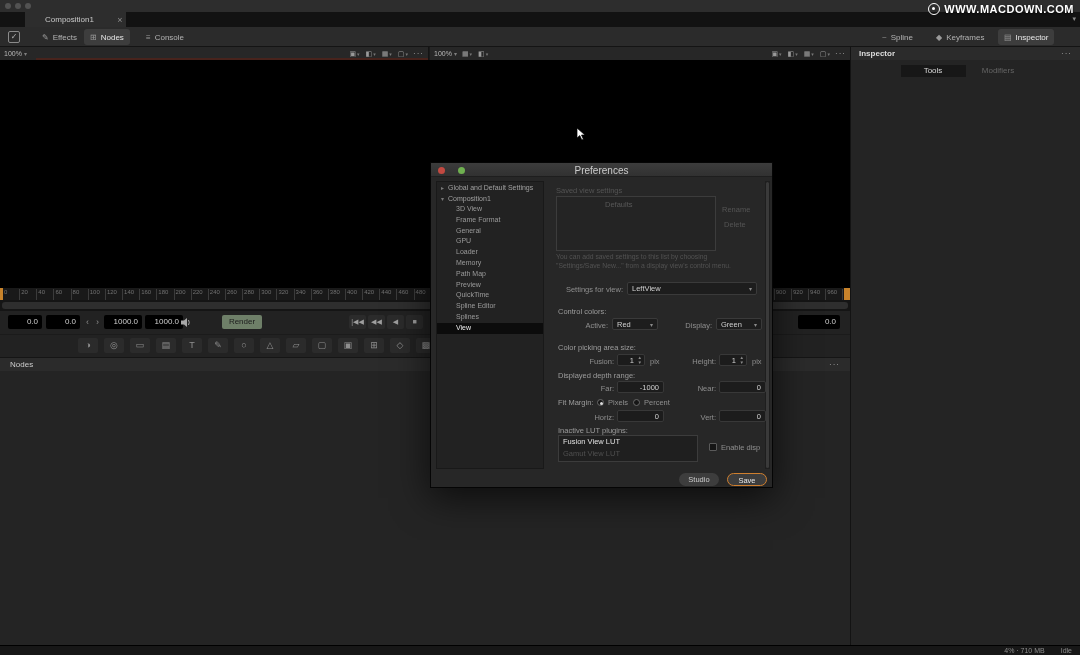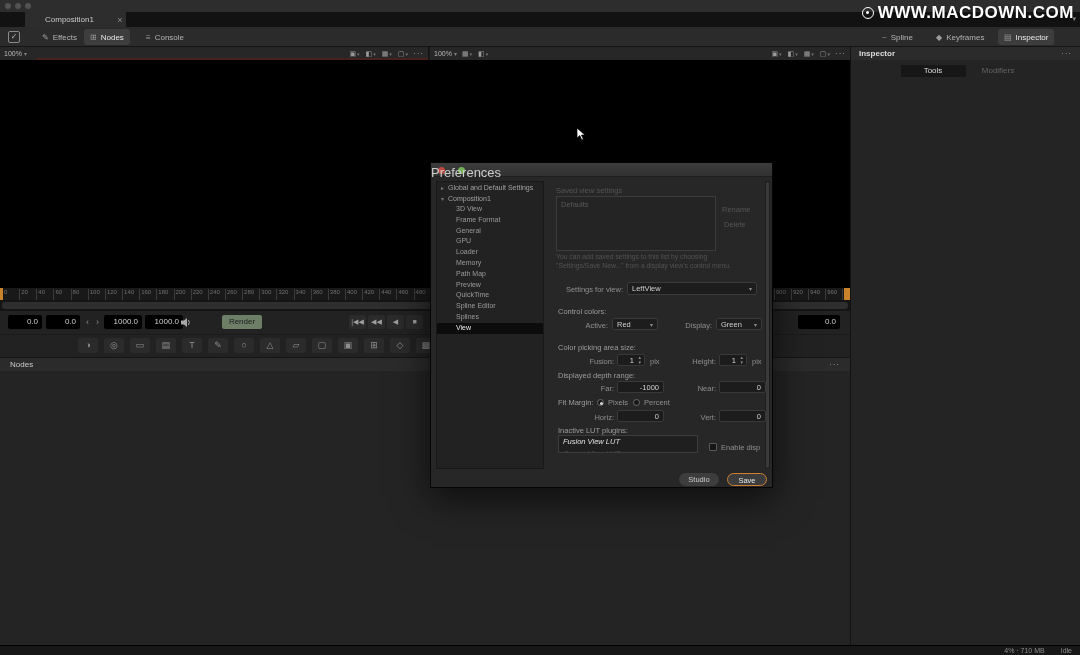--- a/index.html
+++ b/index.html
@@ -7,21 +7,21 @@
   body { font-family:"Liberation Sans", sans-serif; overflow:hidden; }
   .app { position:relative; width:1080px; height:655px; background:#1a1a1a; overflow:hidden; }
 
   
   .titlebar { position:absolute; left:0; top:0; width:1080px; height:12px; background:#2d2d2d; }
   .titlebar .title { position:absolute; left:0; right:0; top:1px; text-align:center; font-size:9px; color:#bdbdbd; }
   .traffic { position:absolute; left:5px; top:3px; display:flex; gap:4px; }
   .traffic span { width:6px; height:6px; border-radius:50%; background:#525252; display:block; }
 
   .watermark { position:absolute; right:6px; top:3px; z-index:60; display:flex; align-items:center; gap:4px;
-               color:#ffffff; font-size:17px; font-weight:bold; letter-spacing:0.5px; text-shadow:0 1px 2px rgba(0,0,0,.8); }
+               color:#ffffff; font-size:11px; font-weight:bold; letter-spacing:0.5px; text-shadow:0 1px 2px rgba(0,0,0,.8); }
   .wm-icon { width:12px; height:12px; border:1.5px solid #fff; border-radius:50%; position:relative; }
   .wm-icon::after { content:""; position:absolute; left:3px; top:3px; width:3px; height:3px; background:#fff; border-radius:50%; }
 
   
   .tabbar { position:absolute; left:0; top:12px; width:1080px; height:15px; background:#121212; }
   .tab { position:absolute; left:25px; top:0; width:101px; height:15px; background:#2d2d2d; display:flex; align-items:center; }
   .tab .lbl { flex:1; text-align:center; font-size:8px; color:#c9c9c9; }
   .tab .close { width:12px; font-size:9px; color:#8d8d8d; text-align:center; }
   .tabbar .caret { position:absolute; right:4px; top:3px; font-size:7px; color:#8a8a8a; }
 
@@ -98,21 +98,21 @@
 
   
   .statusbar { position:absolute; left:0; top:645px; width:1080px; height:10px; background:#171717; border-top:1px solid #000; }
   .statusbar .right { position:absolute; right:8px; top:1px; display:flex; gap:16px; font-size:7px; color:#8c8c8c; }
 
   
   .prefs { position:absolute; left:430px; top:162px; width:343px; height:326px; background:#272727;
            border:1px solid #050505; box-shadow:0 10px 35px rgba(0,0,0,.65); z-index:40; font-size:7.5px; }
   .prefs-title { position:absolute; left:0; top:0; width:100%; height:14px;
                  background:linear-gradient(#3c3c3c,#313131); border-bottom:1px solid #1e1e1e; }
-  .prefs-title .t { position:absolute; left:0; right:0; top:2px; text-align:left; font-size:13px; color:#cccccc; }
+  .prefs-title .t { position:absolute; left:0; right:0; top:2px; text-align:center; font-size:10px; color:#cccccc; }
   .dot { position:absolute; top:4px; width:7px; height:7px; border-radius:50%; }
   .dot.red { left:7px; background:#c24941; }
   .dot.green { left:27px; background:#6fb050; }
 
   .ptree { position:absolute; left:5px; top:18px; width:108px; height:288px; background:#222222; border:1px solid #191919; overflow:hidden; }
   .tree-root { height:11px; line-height:11px; color:#a0a0a0; font-size:7px; padding-left:4px; white-space:nowrap; }
   .tree-root .cr { color:#777; font-size:6px; display:inline-block; width:7px; }
   .tree-item { height:10.8px; line-height:10.8px; padding-left:19px; color:#9a9a9a; font-size:7px; white-space:nowrap; }
   .tree-item.selected { background:#0c0c0c; color:#ececec; }
   .pscroll { position:absolute; left:334px; top:18px; width:5px; height:288px; background:#1e1e1e; }
@@ -418,21 +418,21 @@
           <div class="tree-item">Spline Editor</div>
           <div class="tree-item">Splines</div>
           <div class="tree-item selected">View</div>
         </div>
     </div>
     <div class="pscroll">
         <div class="th"></div>
       </div>
 
     <div class="plabel dim" style="left:125px; top:23px;">Saved view settings</div>
-    <div class="pbox" style="left:125px; top:33px; width:160px; height:55px;">
+    <div class="pbox" style="left:125px; top:33px; width:160px; height:55px;padding-left:44px;">
         <div class="saved-item">Defaults</div>
       </div>
     <div class="plabel dim" style="left:291px; top:42px;">Rename</div>
     <div class="plabel dim" style="left:293px; top:57px;">Delete</div>
     <div class="help" style="left:125px; top:90px;">You can add saved settings to this list by choosing</div>
     <div class="help" style="left:125px; top:99px;">"Settings/Save New..." from a display view's control menu.</div>
 
     <div class="plabel r" style="left:120px; top:122px; width:72px;">Settings for view:</div>
     <div class="pdd" style="left:196px; top:119px; width:130px;">
       <span>LeftView</span>
@@ -481,21 +481,21 @@
     <span class="radio sel" style="left:166px; top:236px;"></span>
     <div class="plabel" style="left:177px; top:235px;">Pixels</div>
     <span class="radio" style="left:202px; top:236px;"></span>
     <div class="plabel" style="left:213px; top:235px;">Percent</div>
     <div class="plabel r" style="left:133px; top:250px; width:50px;">Horiz:</div>
     <div class="pfield" style="left:186px; top:247px; width:47px;">0</div>
     <div class="plabel r" style="left:235px; top:250px; width:50px;">Vert:</div>
     <div class="pfield" style="left:288px; top:247px; width:47px;">0</div>
 
     <div class="plabel section" style="left:127px; top:263px;">Inactive LUT plugins:</div>
-    <div class="lutbox" style="left:127px; top:272px; width:140px; height:18px;font-style:italic;">
+    <div class="lutbox" style="left:127px; top:272px; width:140px; height:27px;">
         <div class="lut-item">Fusion View LUT</div>
         <div class="lut-item dim">Gamut View LUT</div>
       </div>
     <span class="pcheck" style="left:278px; top:280px;"></span>
     <div class="plabel" style="left:290px; top:280px;">Enable disp</div>
 
     <div class="pbtn" style="left:248px; top:310px;">Studio</div>
     <div class="pbtn primary" style="left:296px; top:310px;">Save</div>
   </div>
 

